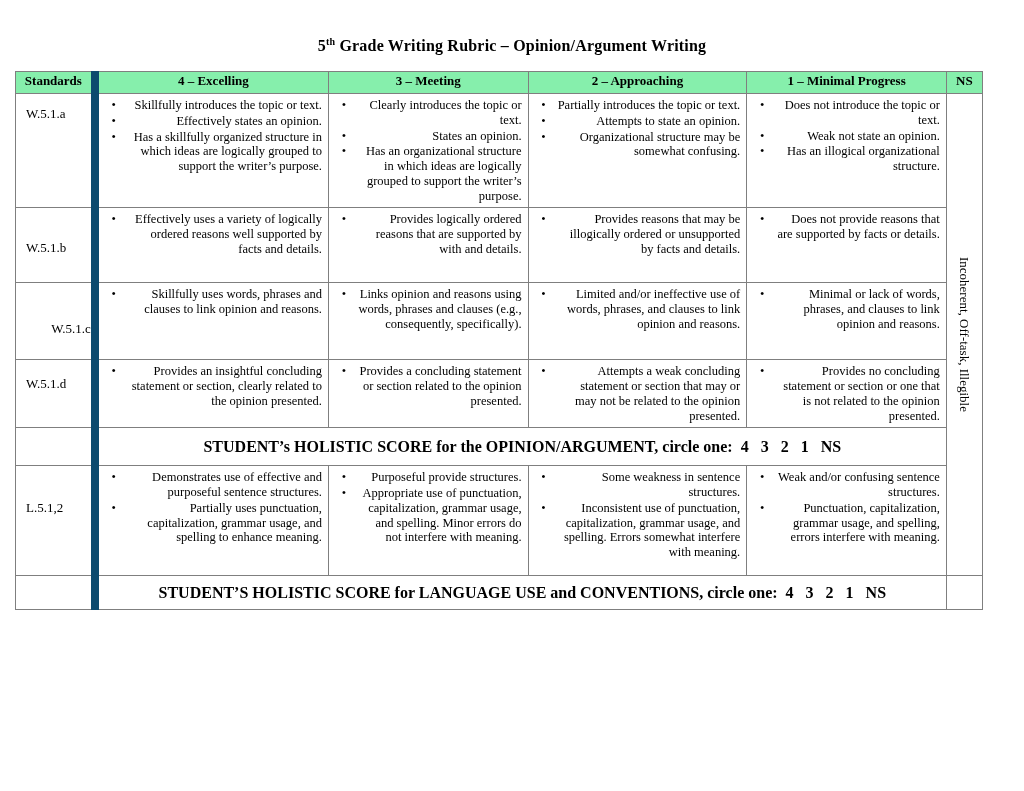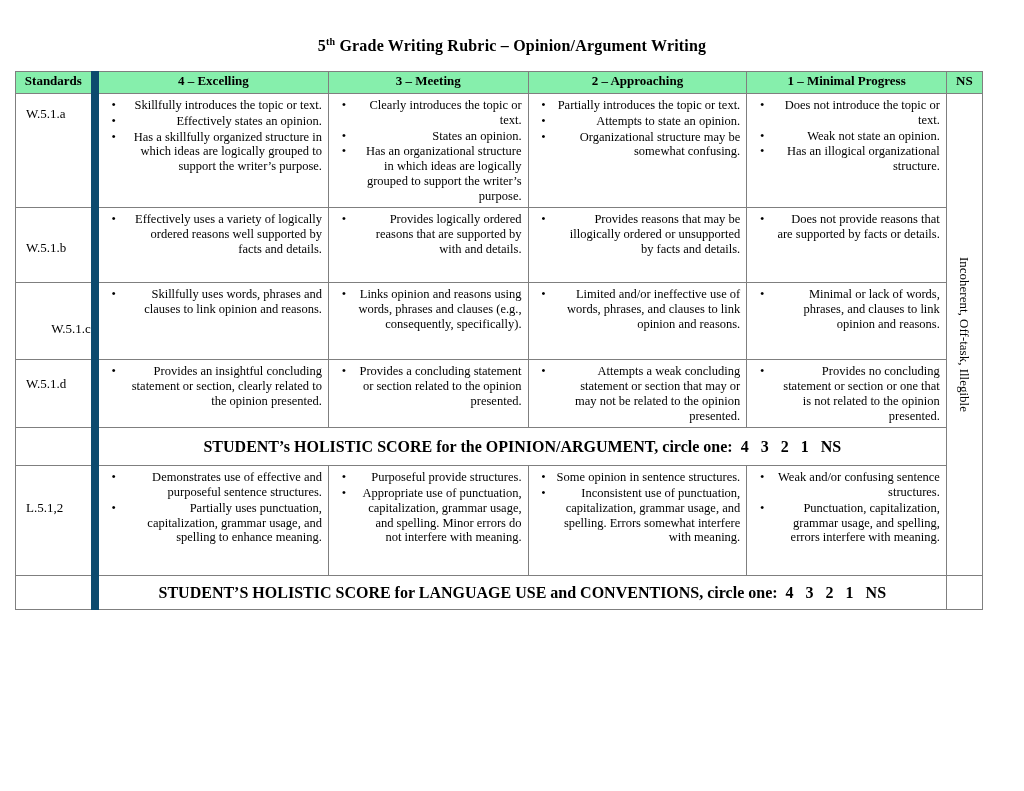--- a/index.html
+++ b/index.html
@@ -260,21 +260,21 @@
             <span class="btext">Purposeful provide structures.</span>
           </div>
       <div class="bullet">
             <span class="bdot">•</span>
             <span class="btext">Appropriate use of punctuation, capitalization, grammar usage, and spelling. Minor errors do not interfere with meaning.</span>
           </div>
     </td>
     <td class="cell">
       <div class="bullet">
             <span class="bdot">•</span>
-            <span class="btext">Some opinion in sentence structures.</span>
+            <span class="btext">Some weakness in sentence structures.</span>
           </div>
       <div class="bullet">
             <span class="bdot">•</span>
             <span class="btext">Inconsistent use of punctuation, capitalization, grammar usage, and spelling. Errors somewhat interfere with meaning.</span>
           </div>
     </td>
     <td class="cell">
       <div class="bullet">
             <span class="bdot">•</span>
             <span class="btext">Weak and/or confusing sentence structures.</span>

